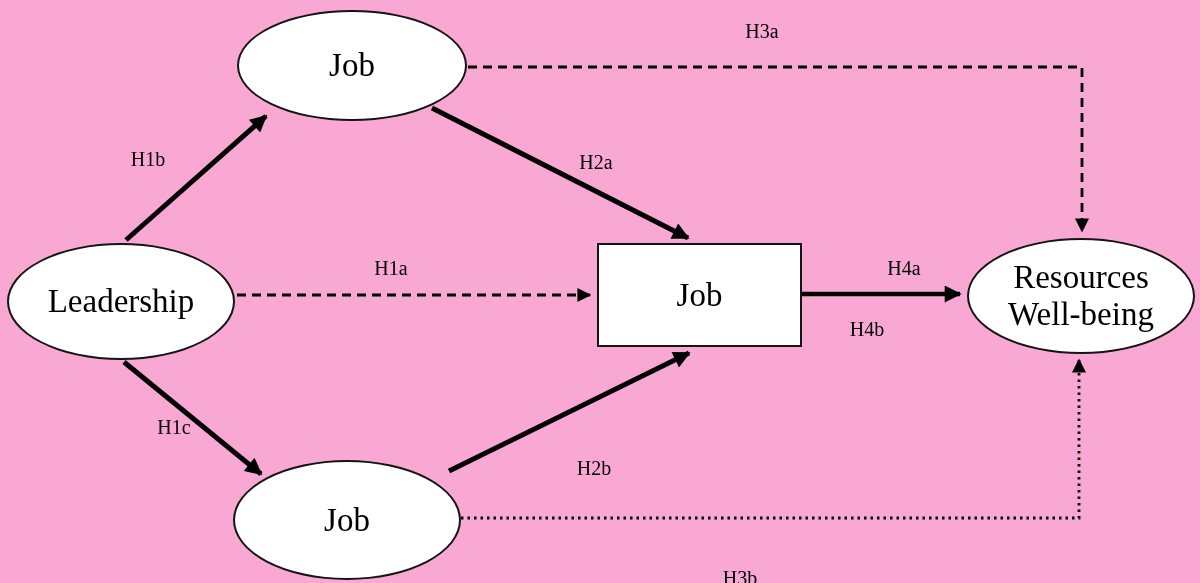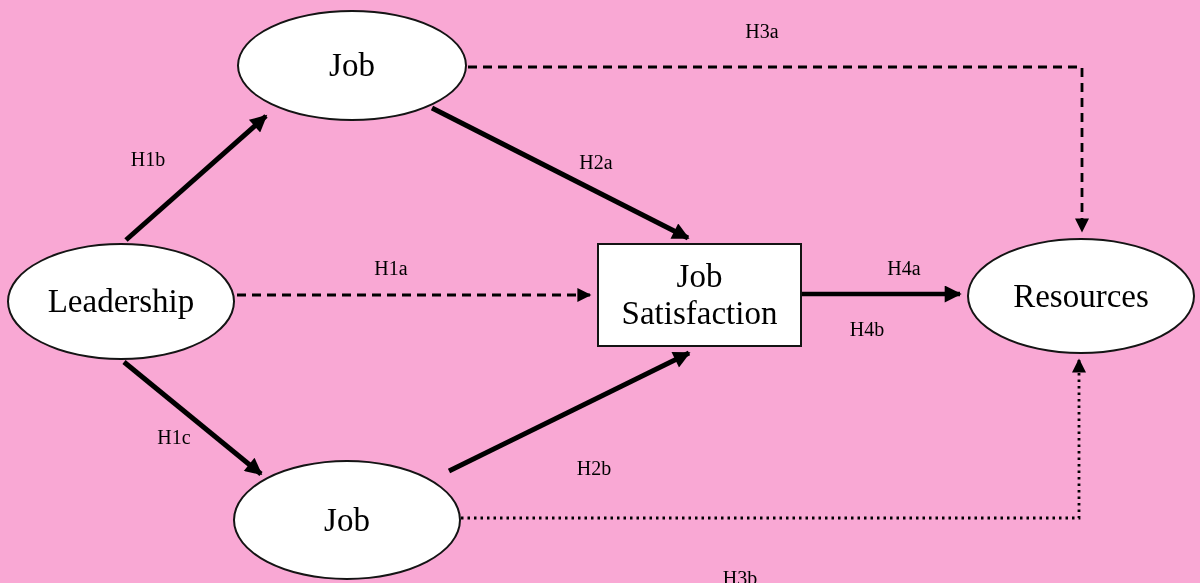--- a/index.html
+++ b/index.html
@@ -64,30 +64,30 @@
   <div class="node ellipse" style="left:7px;top:243px;width:228px;height:117px;">
     <span>Leadership</span>
   </div>
 
   <div class="node ellipse" style="left:233px;top:460px;width:228px;height:120px;">
     <span>Job</span>
   </div>
 
   <div class="node rect" style="left:597px;top:243px;width:205px;height:104px;">
     <span>Job</span>
-    <span>Satisfaction</span>
   </div>
 
   <div class="node ellipse" style="left:967px;top:238px;width:228px;height:116px;">
     <span>Resources</span>
+    <span>Well-being</span>
   </div>
 
   <div class="hlabel" style="left:148px;top:159px;">H1b</div>
   <div class="hlabel" style="left:391px;top:268px;text-align:right;">H1a</div>
-  <div class="hlabel" style="left:174px;top:437px;">H1c</div>
+  <div class="hlabel" style="left:174px;top:427px;">H1c</div>
   <div class="hlabel" style="left:596px;top:162px;">H2a</div>
   <div class="hlabel" style="left:594px;top:452px;margin-top:16px;">H2b</div>
   <div class="hlabel" style="left:762px;top:31px;">H3a</div>
   <div class="hlabel" style="left:740px;top:556px;margin-top:22px;">H3b</div>
   <div class="hlabel" style="left:868px;top:268px;margin-left:36px;">H4a</div>
   <div class="hlabel" style="left:867px;top:329px;text-align:center;">H4b</div>
 
 </div>
 
 </body></html>

